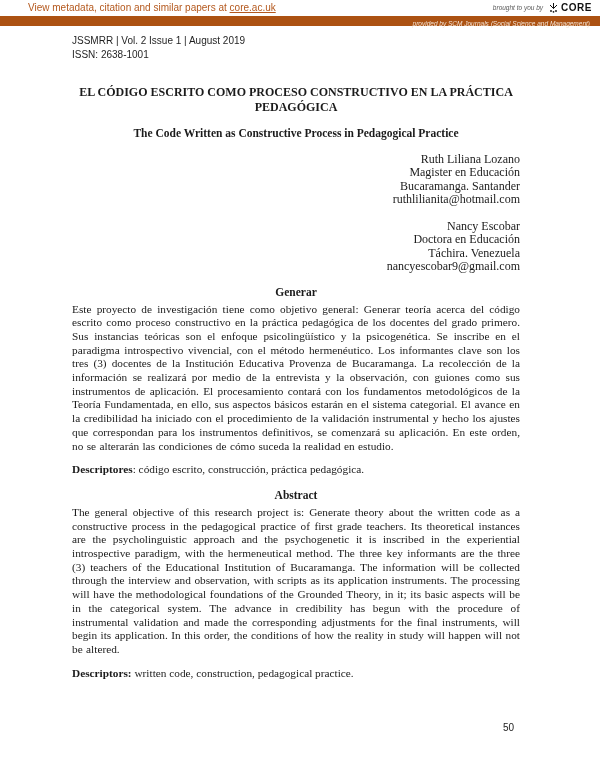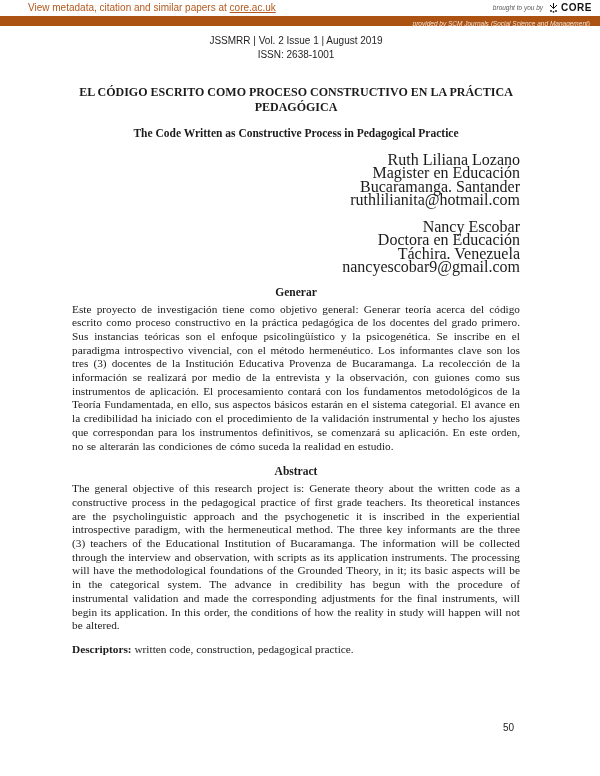--- a/index.html
+++ b/index.html
@@ -69,21 +69,21 @@
     font-style: italic;
     font-size: 6.5px;
     color: #f3e3d4;
   }
 
   
   .page {
     padding: 8px 80px 0 72px;
   }
   .journal-header {
-    text-align: center;
+    text-align: left;
     font-family: "Liberation Sans", sans-serif;
     font-size: 10px;
     line-height: 13.5px;
     color: #1f1f1f;
   }
   .article-title {
     margin-top: 24px;
     text-align: center;
     font-weight: bold;
     font-size: 12px;
@@ -92,21 +92,21 @@
   .article-subtitle {
     margin-top: 13px;
     text-align: center;
     font-weight: bold;
     font-size: 11.5px;
     line-height: 13.5px;
   }
   .authors {
     margin-top: 12px;
     text-align: right;
-    font-size: 16px;
+    font-size: 12px;
     line-height: 13.5px;
   }
   .author-block + .author-block { margin-top: 13px; }
   .section-heading {
     text-align: center;
     font-weight: bold;
     font-size: 11.5px;
     margin-top: 12px;
     margin-bottom: 5px;
   }
@@ -179,20 +179,21 @@
     <div class="author-block">
       <div>Nancy Escobar</div>
       <div>Doctora en Educación</div>
       <div>Táchira. Venezuela</div>
       <div>nancyescobar9@gmail.com</div>
     </div>
   </div>
 
   <div class="section-heading">Generar</div>
   <div class="para">Este proyecto de investigación tiene como objetivo general: Generar teoría acerca del código escrito como proceso constructivo en la práctica pedagógica de los docentes del grado primero. Sus instancias teóricas son el enfoque psicolingüístico y la psicogenética. Se inscribe en el paradigma introspectivo vivencial, con el método hermenéutico. Los informantes clave son los tres (3) docentes de la Institución Educativa Provenza de Bucaramanga. La recolección de la información se realizará por medio de la entrevista y la observación, con guiones como sus instrumentos de aplicación. El procesamiento contará con los fundamentos metodológicos de la Teoría Fundamentada, en ello, sus aspectos básicos estarán en el sistema categorial. El avance en la credibilidad ha iniciado con el procedimiento de la validación instrumental y hecho los ajustes que correspondan para los instrumentos definitivos, se comenzará su aplicación. En este orden, no se alterarán las condiciones de cómo suceda la realidad en estudio.</div>
+  <div class="keywords"><span class="lead">Descriptores</span><span>: código escrito, construcción, práctica pedagógica.</span></div>
 
   <div class="section-heading">Abstract</div>
   <div class="para">The general objective of this research project is: Generate theory about the written code as a constructive process in the pedagogical practice of first grade teachers. Its theoretical instances are the psycholinguistic approach and the psychogenetic it is inscribed in the experiential introspective paradigm, with the hermeneutical method. The three key informants are the three (3) teachers of the Educational Institution of Bucaramanga. The information will be collected through the interview and observation, with scripts as its application instruments. The processing will have the methodological foundations of the Grounded Theory, in it; its basic aspects will be in the categorical system. The advance in credibility has begun with the procedure of instrumental validation and made the corresponding adjustments for the final instruments, will begin its application. In this order, the conditions of how the reality in study will happen will not be altered.</div>
   <div class="keywords"><span class="lead">Descriptors:</span><span> written code, construction, pedagogical practice.</span></div>
 
 </div>
 
 <div class="page-number">50</div>
 
 </body></html>

